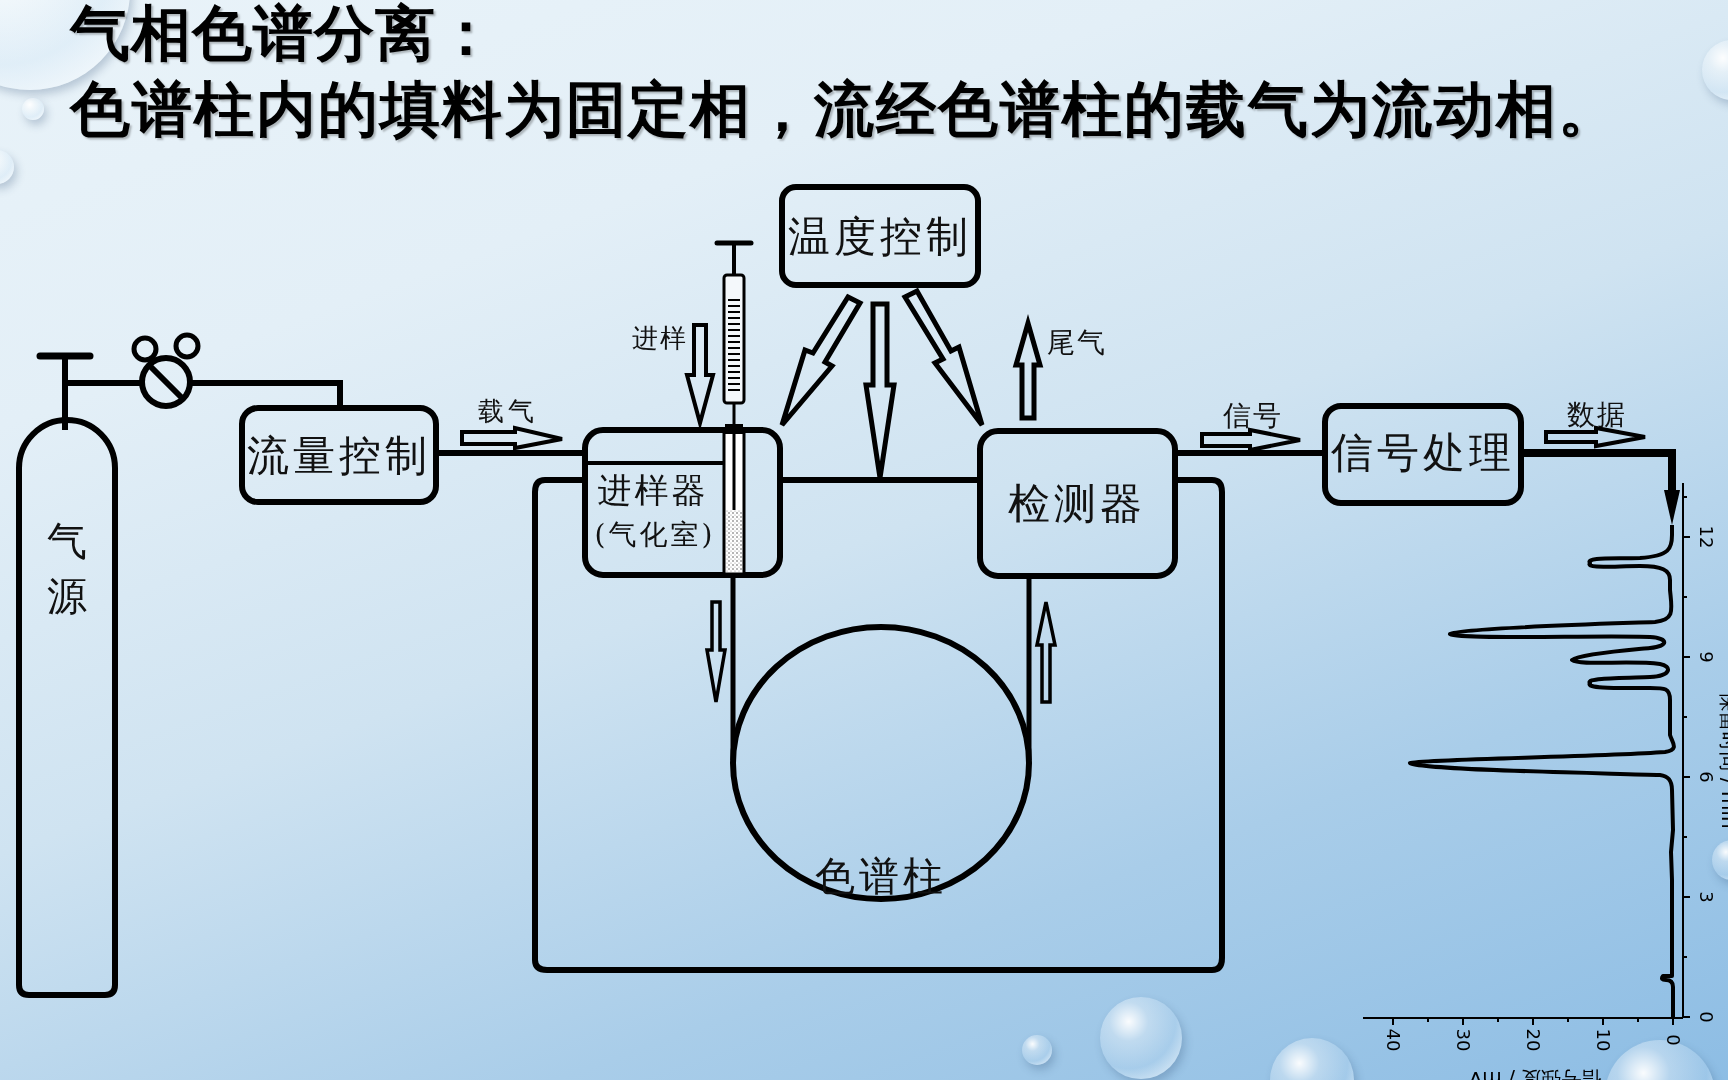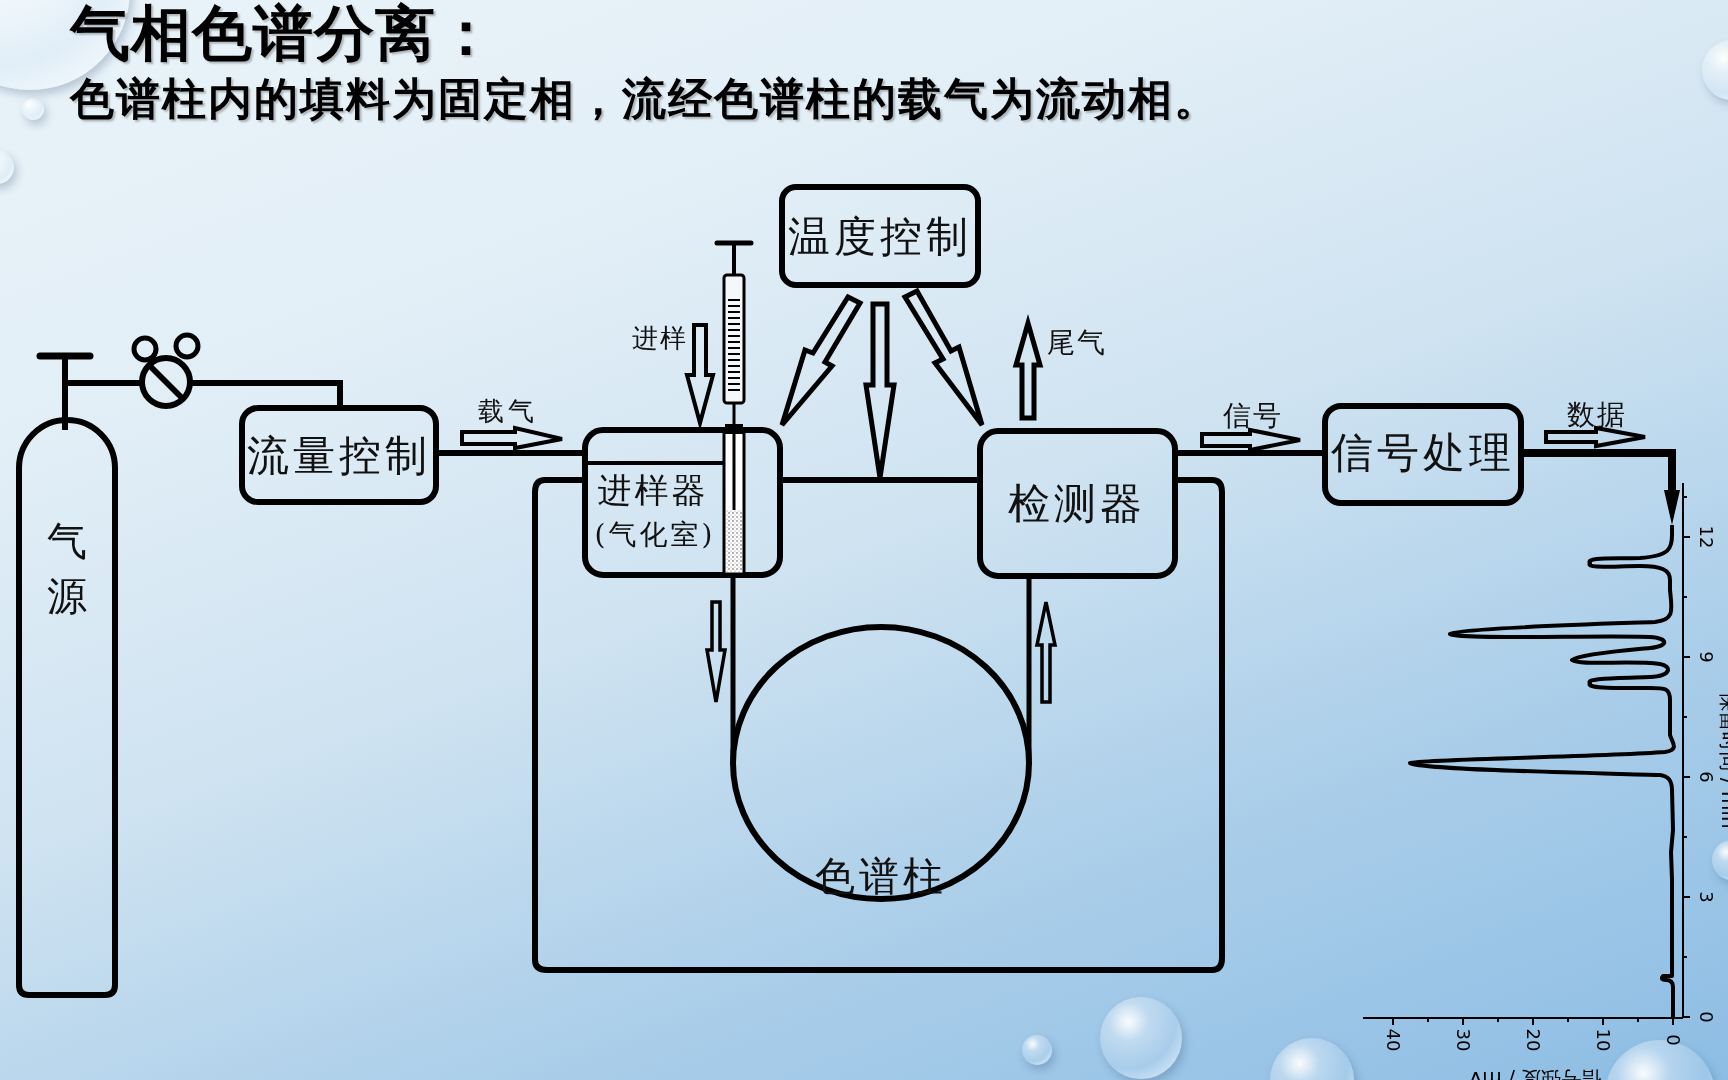--- a/index.html
+++ b/index.html
@@ -8,21 +8,21 @@
     background: linear-gradient(160deg, #e9f3f9 0%, #e3eff7 25%, #cfe3f1 50%, #a9cde9 75%, #8dbde4 100%);
     font-family: "DejaVu Sans", "Liberation Sans", sans-serif;
   }
   .title-line {
     position: absolute; left: 70px; color: #000;
     font-family: "DejaVu Sans", sans-serif; font-weight: bold;
     text-shadow: 2px 2px 2px rgba(0,0,0,0.25);
     white-space: nowrap;
   }
   #title1 { top: -6px; font-size: 60px; letter-spacing: 1px; }
-  #title2 { top: 70px; font-size: 44px; letter-spacing: 2px; }
+  #title2 { top: 70px; font-size: 60px; letter-spacing: 2px; }
   svg#diagram { position: absolute; left: 0; top: 0; }
   .lbl { font-family: "DejaVu Serif", "Liberation Serif", serif; fill: #111; }
   .bubble { position: absolute; border-radius: 50%;
     background: radial-gradient(circle at 35% 30%, rgba(255,255,255,0.95) 0%, rgba(255,255,255,0.35) 25%, rgba(200,225,245,0.25) 60%, rgba(255,255,255,0.7) 92%, rgba(120,150,180,0.35) 100%);
     box-shadow: 3px 5px 8px rgba(40,70,110,0.25);
   }
 </style>
 </head>
 <body>
 

